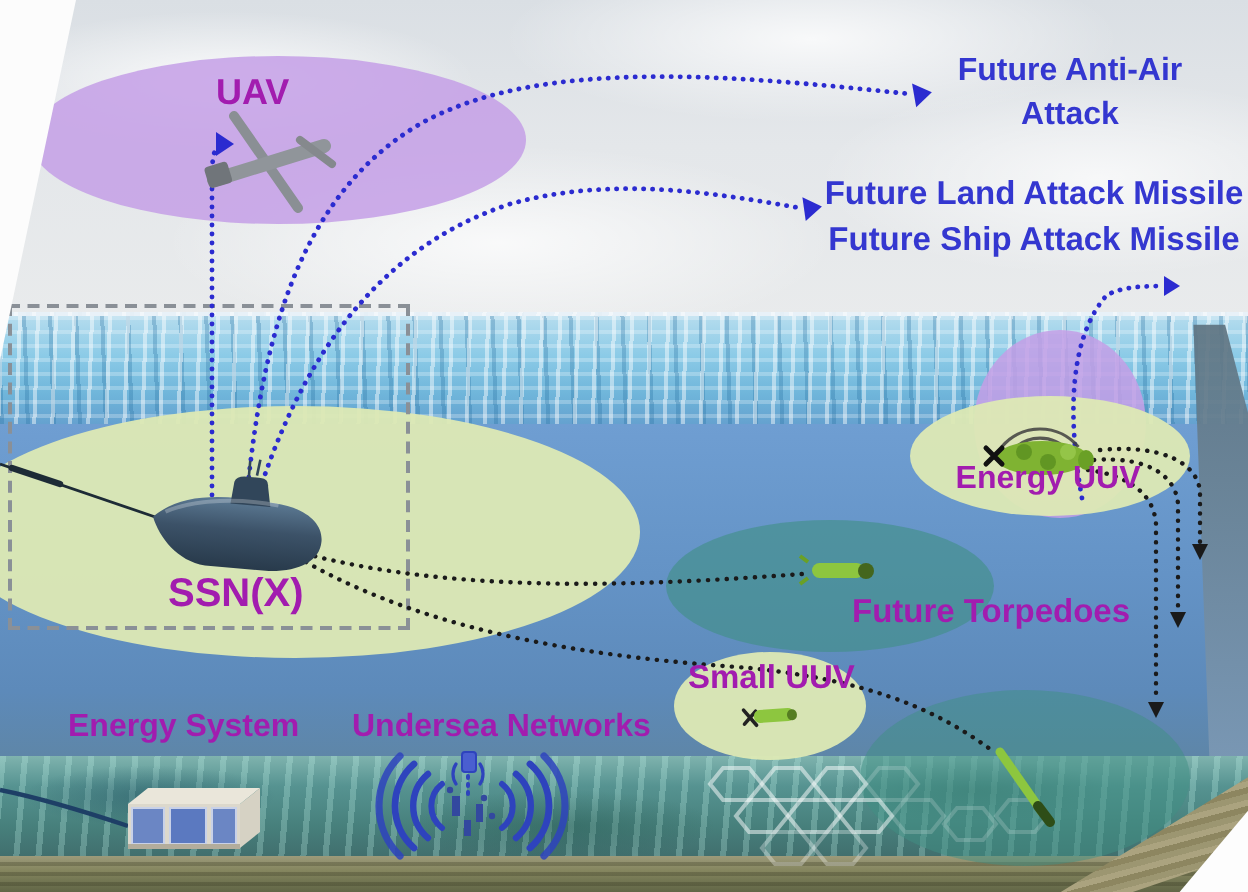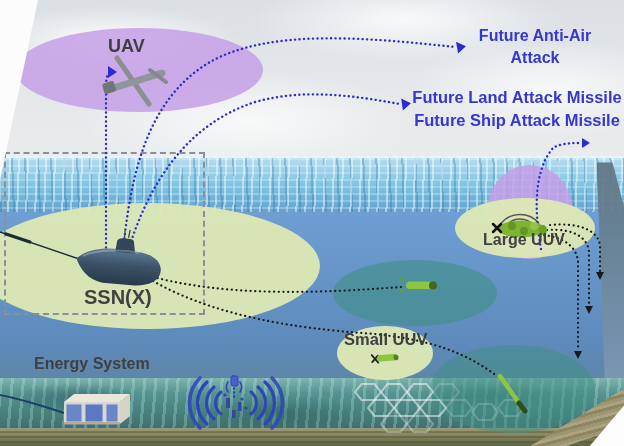--- a/index.html
+++ b/index.html
@@ -1,20 +1,20 @@
 <!DOCTYPE html>
 <html><head>
 <meta charset="utf-8">
 <style>
   html,body{margin:0;padding:0;}
   body{width:624px;height:446px;position:relative;overflow:hidden;
        font-family:"Liberation Sans",sans-serif;background:#fff;}
   .abs{position:absolute;}
   .ellipse{position:absolute;border-radius:50%;}
-  .label{position:absolute;font-weight:700;color:#404040;letter-spacing:0;line-height:1.15;}
+  .label{position:absolute;font-weight:700;color:#a21caf;letter-spacing:0;line-height:1.15;}
   .label-blue{position:absolute;font-weight:700;color:#3437d0;text-align:center;line-height:1.35;}
   #scene{position:absolute;inset:0;}
 
   .sky{left:0;top:0;width:624px;height:162px;
     background:
       radial-gradient(ellipse 180px 50px at 18% 25%, rgba(255,255,255,.85), rgba(255,255,255,0) 70%),
       radial-gradient(ellipse 220px 60px at 65% 12%, rgba(255,255,255,.8), rgba(255,255,255,0) 70%),
       radial-gradient(ellipse 200px 70px at 88% 55%, rgba(255,255,255,.7), rgba(255,255,255,0) 70%),
       radial-gradient(ellipse 240px 70px at 40% 75%, rgba(255,255,255,.75), rgba(255,255,255,0) 70%),
       linear-gradient(180deg,#dadfe4 0%,#e4e7ea 45%,#e9ebec 100%);}
@@ -211,19 +211,21 @@
       <circle cx="246" cy="408" r="1.6" fill="#33489f" stroke="none"></circle>
     </g>
   </svg>
 
   <div class="abs strata-br"></div>
   <div class="abs corner-br"></div>
   <div class="abs corner-tl"></div>
 
   <div class="label" style="left:108px;top:36px;font-size:18px;">UAV</div>
   <div class="label" style="left:60px;top:286px;font-size:20px;margin-left:24px;">SSN(X)</div>
-  <div class="label" style="left:458px;top:231px;width:132px;text-align:center;font-size:16px;">Large UUV</div>
+  <div class="label" style="left:458px;top:231px;width:132px;text-align:center;font-size:16px;">Energy UUV</div>
+  <div class="label" style="left:426px;top:297px;font-size:16.5px;">Future Torpedoes</div>
   <div class="label" style="left:34px;top:355px;font-size:16px;">Energy System</div>
   <div class="label" style="left:344px;top:330px;font-size:16.5px;">Small UUV</div>
+  <div class="label" style="left:176px;top:355px;font-size:16px;">Undersea Networks</div>
   <div class="label-blue" style="left:462px;top:25px;width:146px;font-size:16px;">Future Anti-Air Attack</div>
   <div class="label-blue" style="left:404px;top:86px;width:226px;font-size:16.5px;">Future Land Attack Missile</div>
   <div class="label-blue" style="left:404px;top:109px;width:226px;font-size:16.5px;">Future Ship Attack Missile</div>
 </div>
 
 </body></html>

